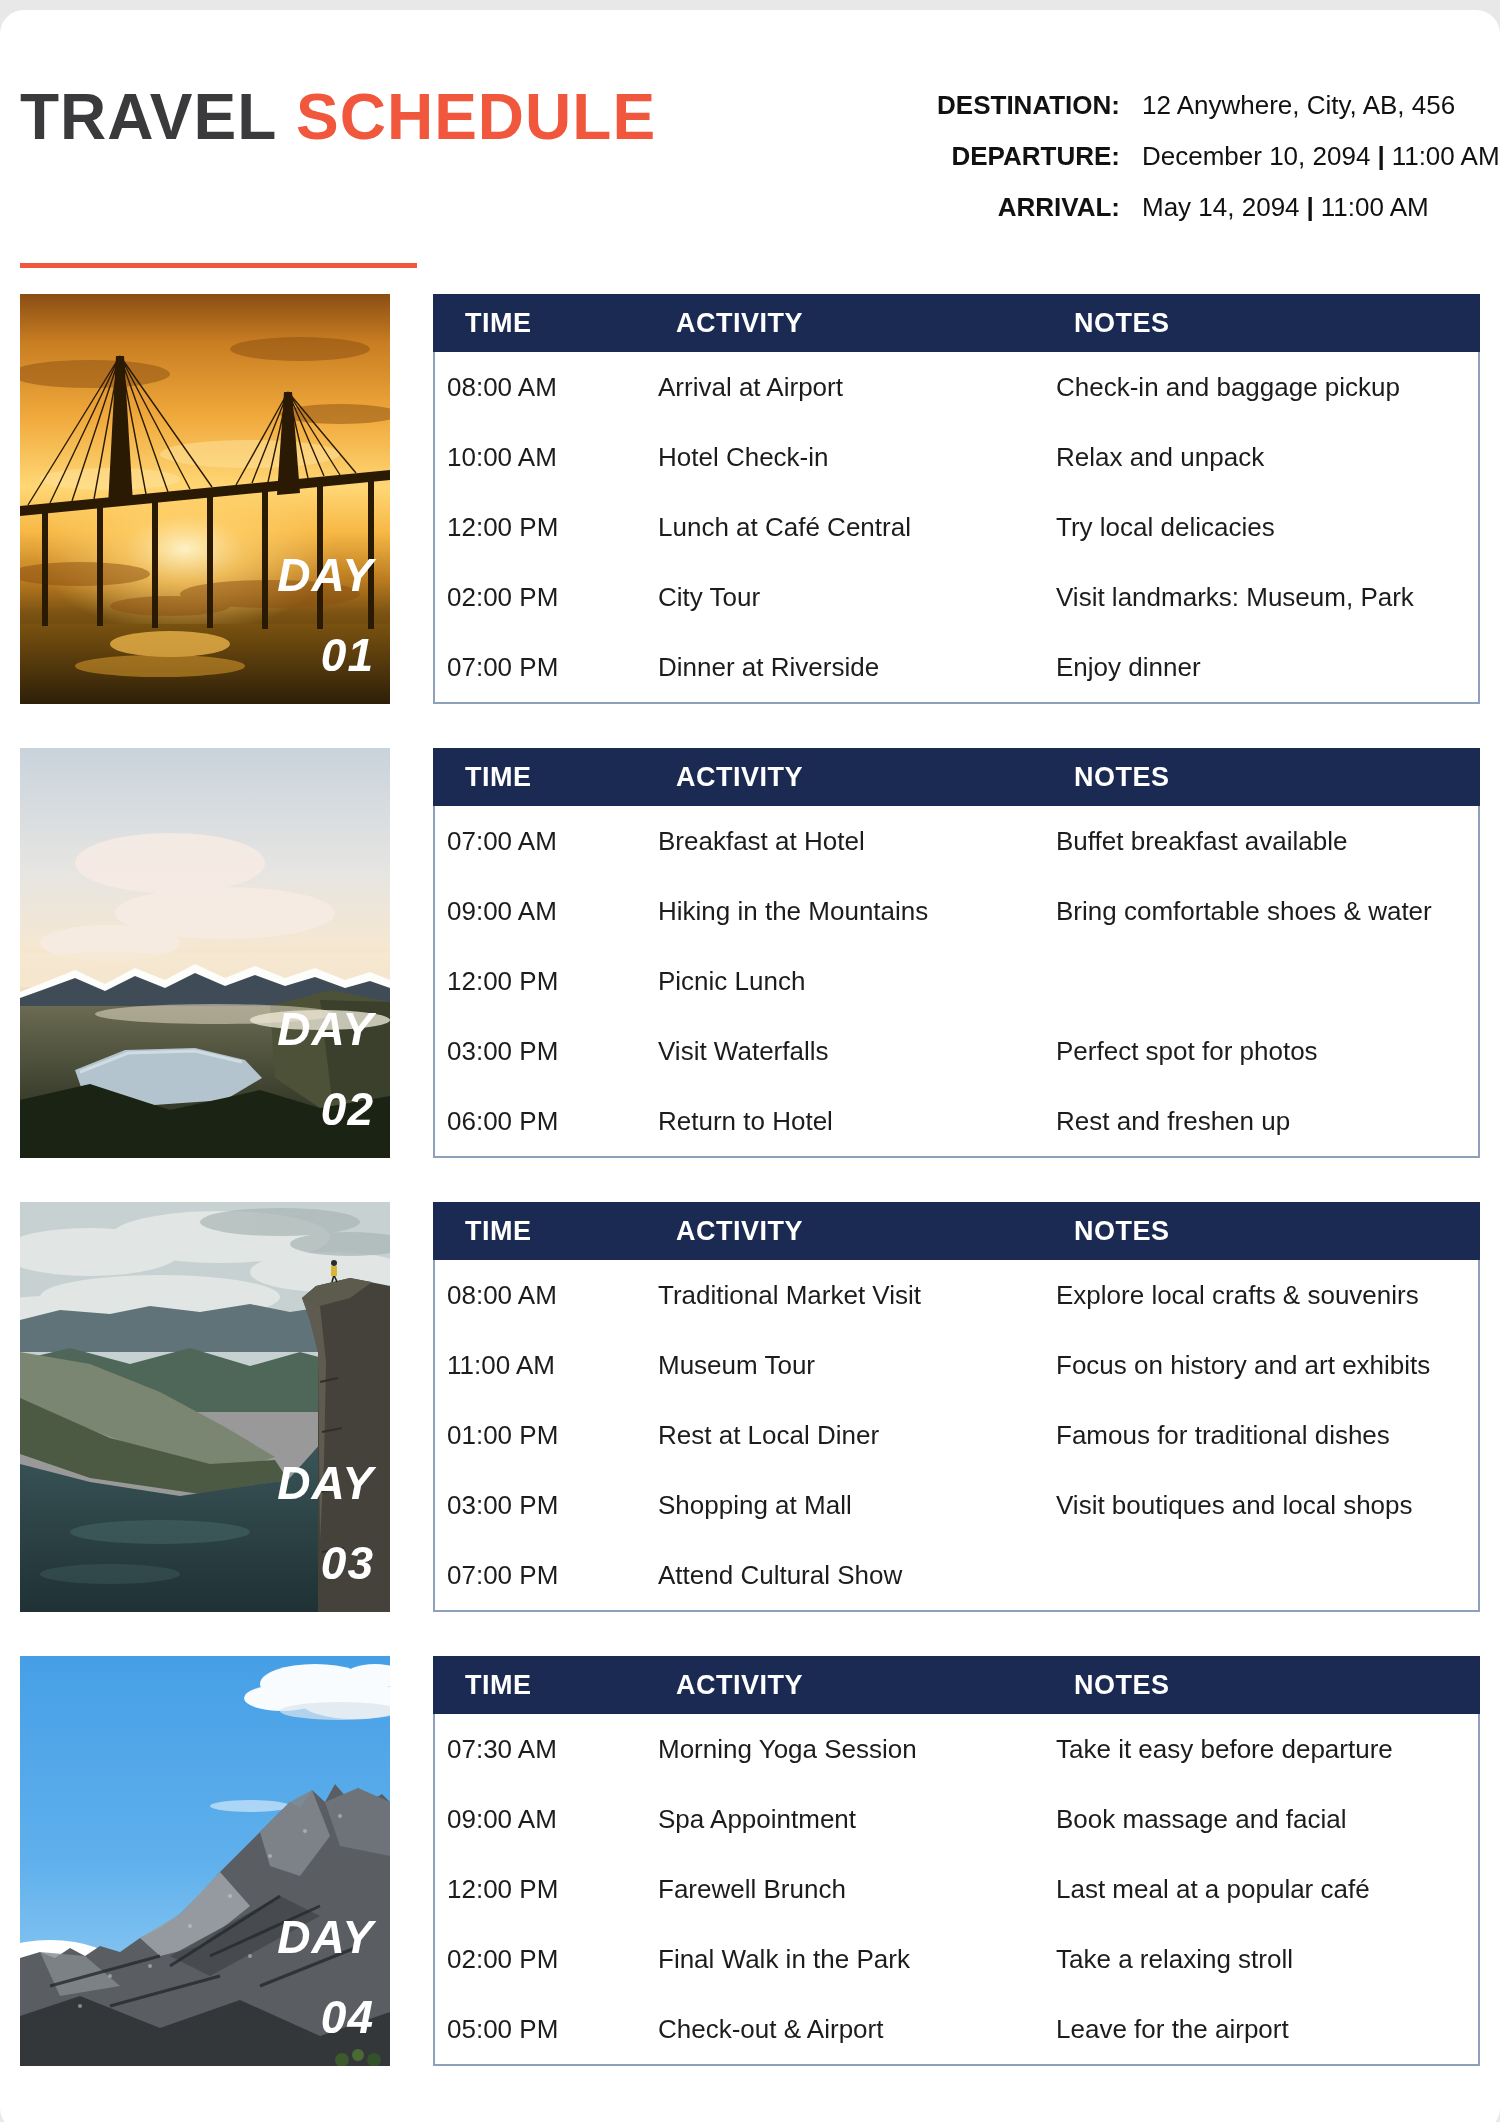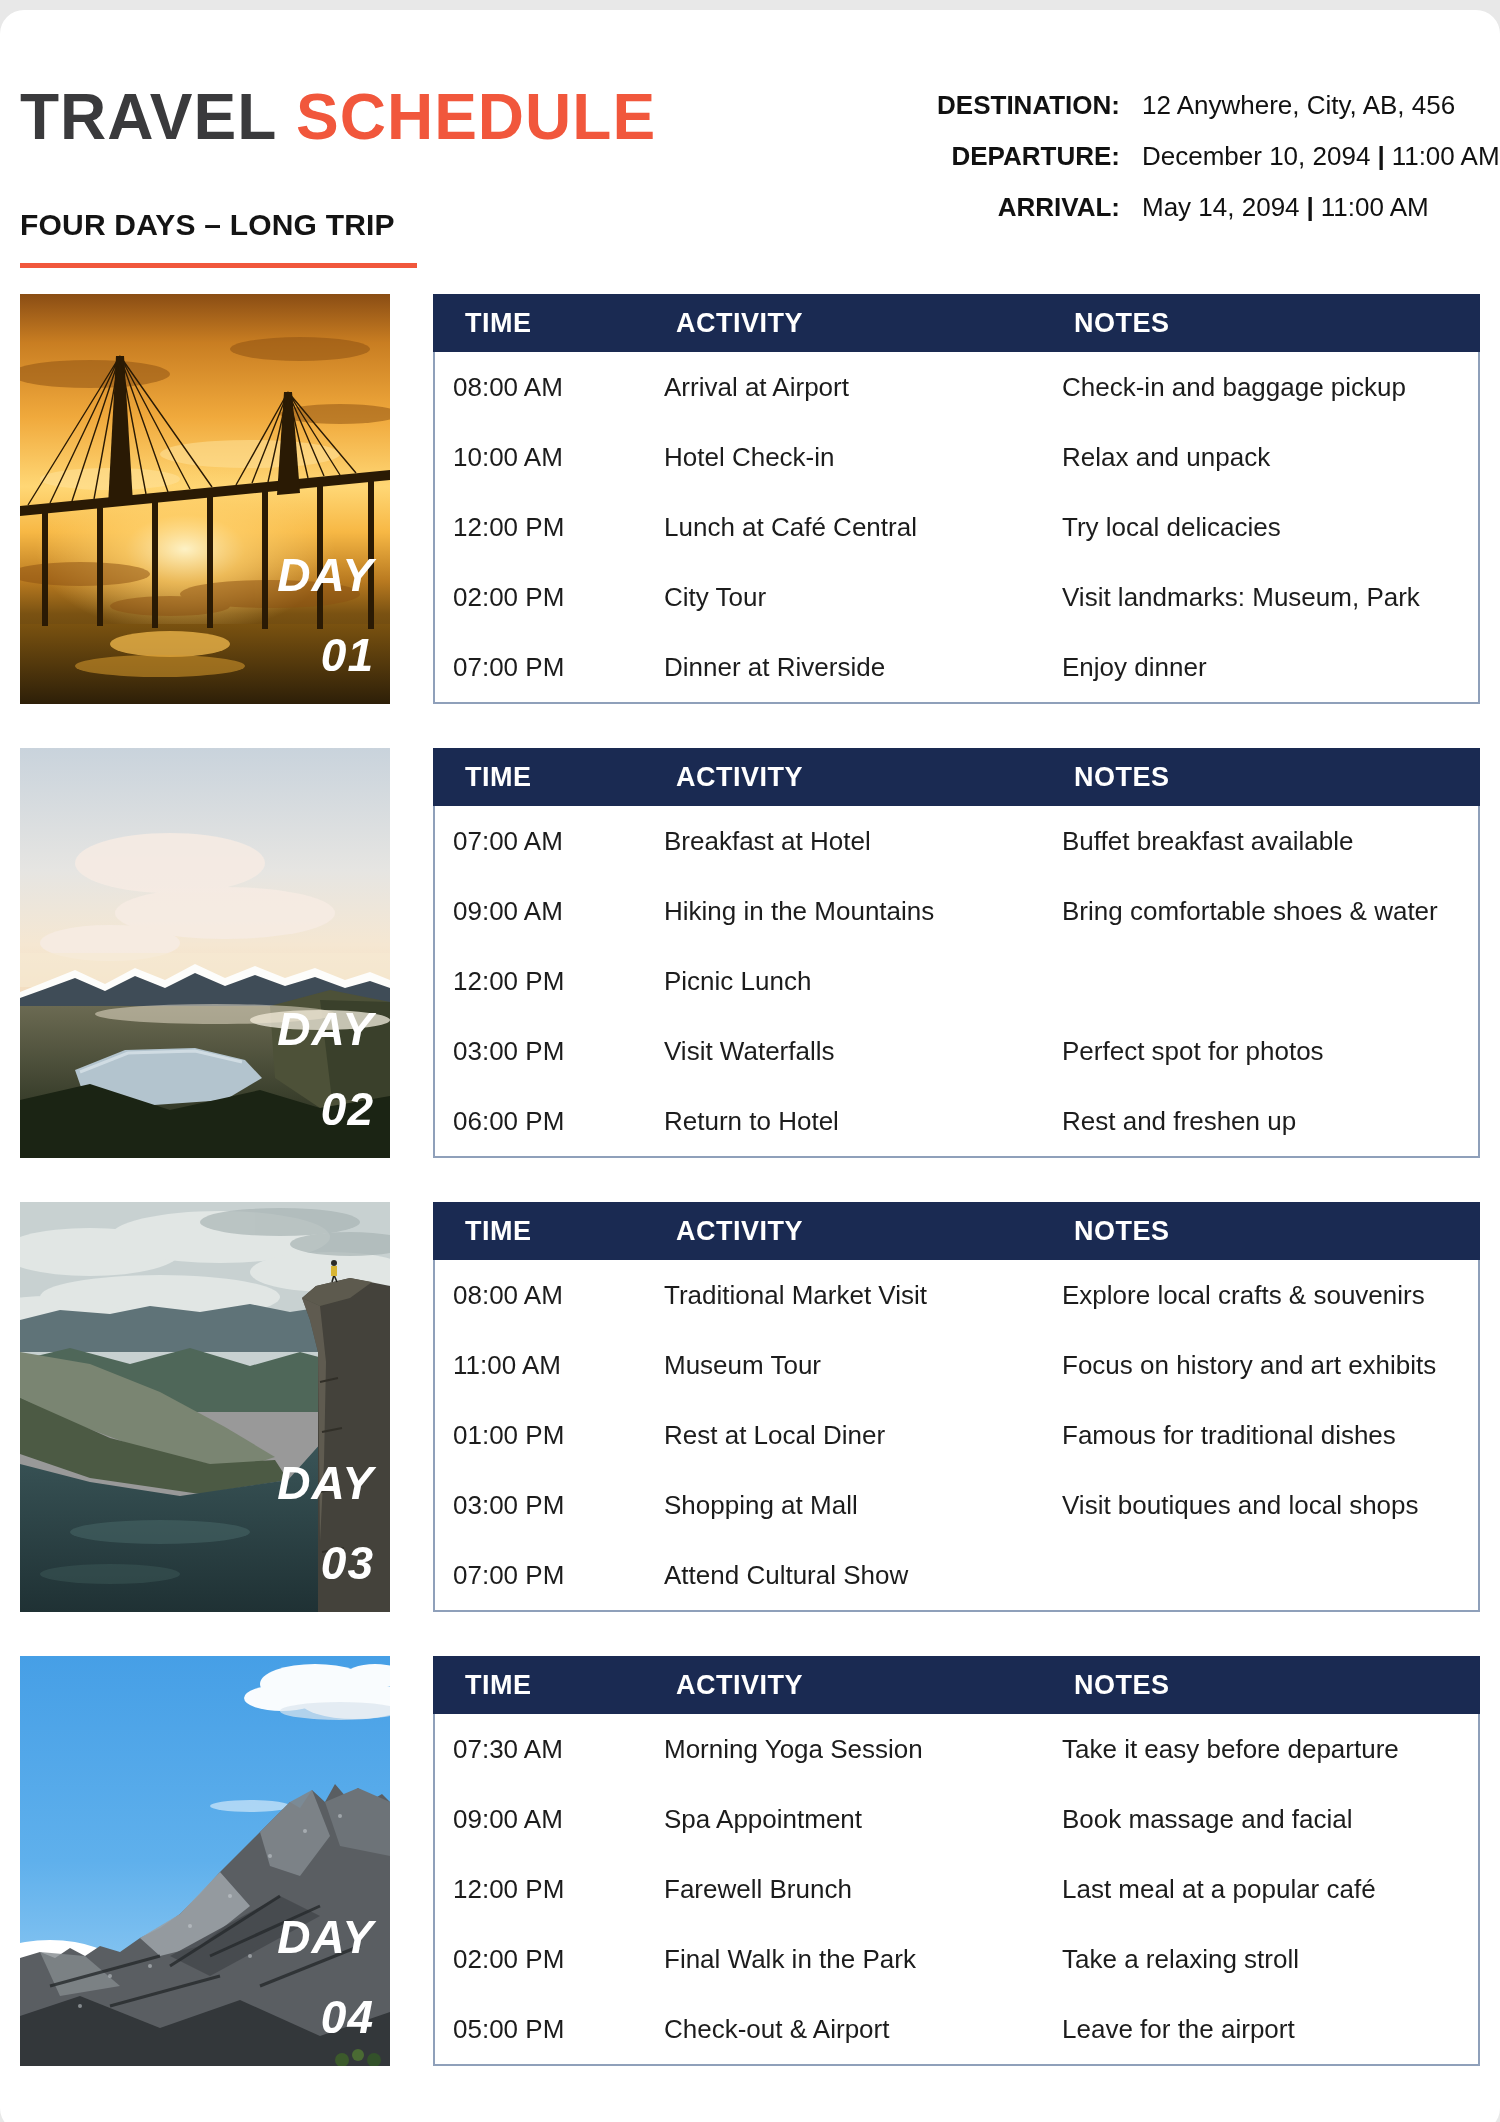--- a/index.html
+++ b/index.html
@@ -25,33 +25,32 @@
   .photo{position:relative;width:370px;height:410px;flex:none;overflow:hidden;background:#999;}
   .photo svg{position:absolute;left:0;top:0;width:100%;height:100%;display:block;}
   .day-overlay{position:absolute;right:16px;bottom:26px;text-align:right;color:#fff;
                font-size:46px;font-weight:700;line-height:1;letter-spacing:1px;font-style:italic;}
   .day-overlay .num{margin-top:34px;}
 
   .sched-table{flex:1;margin-left:43px;display:flex;flex-direction:column;}
   .thead{height:58px;flex:none;background:#1a2a52;display:grid;grid-template-columns:211px 398px 1fr;
          align-items:center;padding-left:32px;color:#ffffff;font-size:27px;font-weight:700;letter-spacing:.5px;}
   .tbody{flex:1;display:flex;flex-direction:column;border:2px solid #8fa0ba;border-top:none;background:#fff;}
-  .trow{flex:1;display:grid;grid-template-columns:211px 398px 1fr;align-items:center;padding-left:18px;
+  .trow{flex:1;display:grid;grid-template-columns:211px 398px 1fr;align-items:center;padding-left:12px;
         font-size:26px;color:#1c1c1c;}
   .cell{white-space:nowrap;}
 </style>
 </head>
 <body>
 
 <div class="page">
 
   <div class="doc-title">
     <span class="t1">TRAVEL</span><span class="t1">&nbsp;</span><span class="t2">SCHEDULE</span>
   </div>
-  <div class="doc-subtitle">FOUR DAYS – LONG TRIP</div>
   <div class="subtitle-rule"></div>
 
   <div class="trip-info">
     <div class="info-row">
       <span class="info-label">DESTINATION:</span>
       <span class="info-value">12 Anywhere, City, AB, 456</span>
     </div>
     <div class="info-row">
       <span class="info-label">DEPARTURE:</span>
       <span class="info-value"><span>December 10, 2094</span><span class="info-sep">|</span><span>11:00 AM</span></span>

